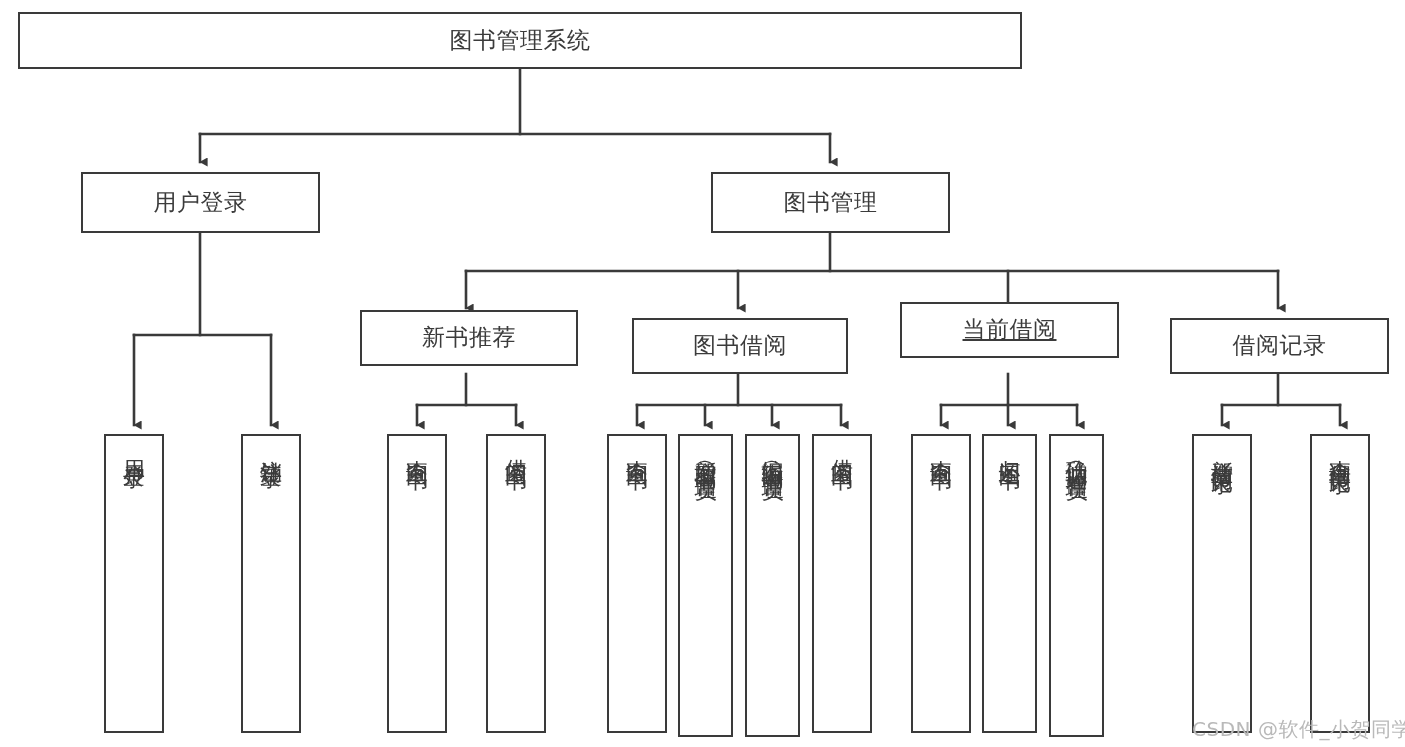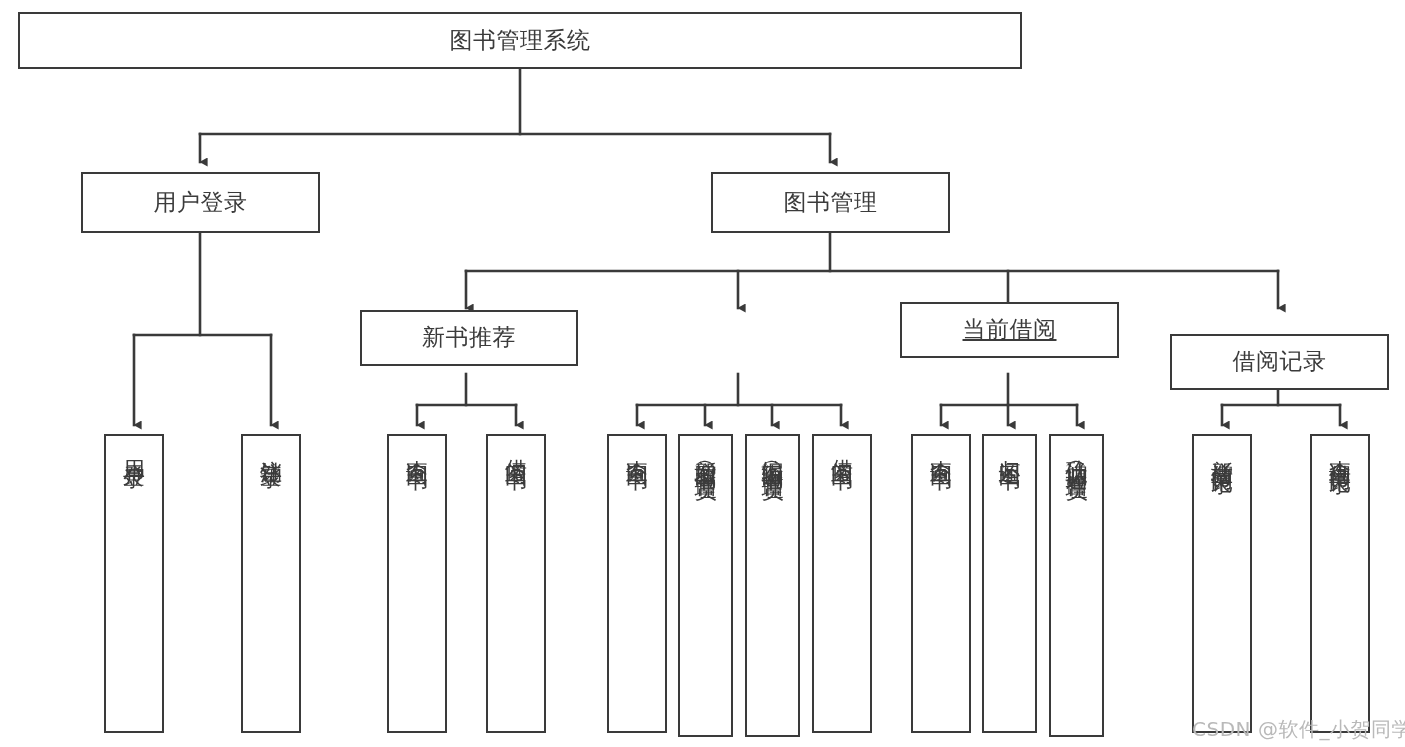--- a/index.html
+++ b/index.html
@@ -136,26 +136,29 @@
   </div>
 
   <div class="node h" style="left:711px; top:172px; width:239px; height:61px;">
     <span class="label">图书管理</span>
   </div>
 
   <div class="node h" style="left:360px; top:310px; width:218px; height:56px;">
     <span class="label">新书推荐</span>
   </div>
 
+  <div class="node h" style="left:632px; top:318px; width:216px; height:56px;">
+    <span class="label">图书借阅</span>
+  </div>
 
   <div class="node h" style="left:900px; top:302px; width:219px; height:56px;text-decoration:underline;">
     <span class="label">当前借阅</span>
   </div>
 
-  <div class="node h" style="left:1170px; top:318px; width:219px; height:56px;margin-top:16px;">
+  <div class="node h" style="left:1170px; top:318px; width:219px; height:56px;">
     <span class="label">借阅记录</span>
   </div>
 
   <div class="node v" style="left:104px; top:434px; width:60px; height:299px;">
     <span class="label">用户登录</span>
   </div>
 
   <div class="node v" style="left:241px; top:434px; width:60px; height:299px;">
     <span class="label">注销登录</span>
   </div>

